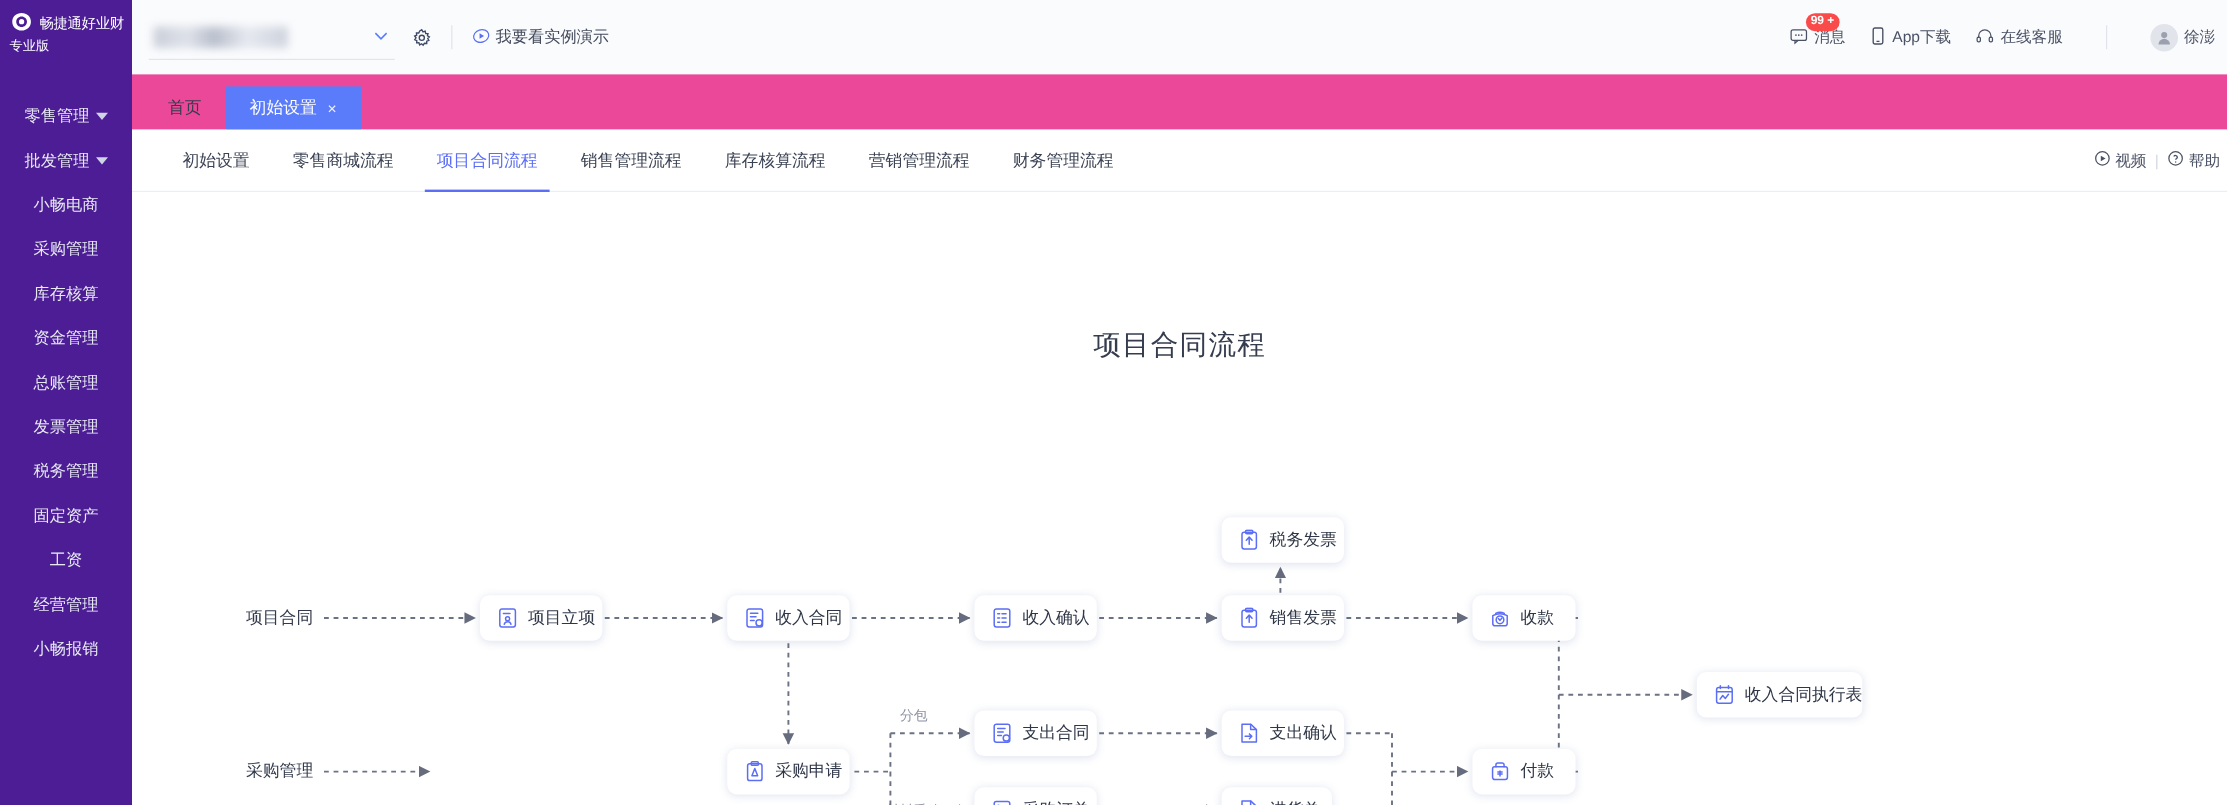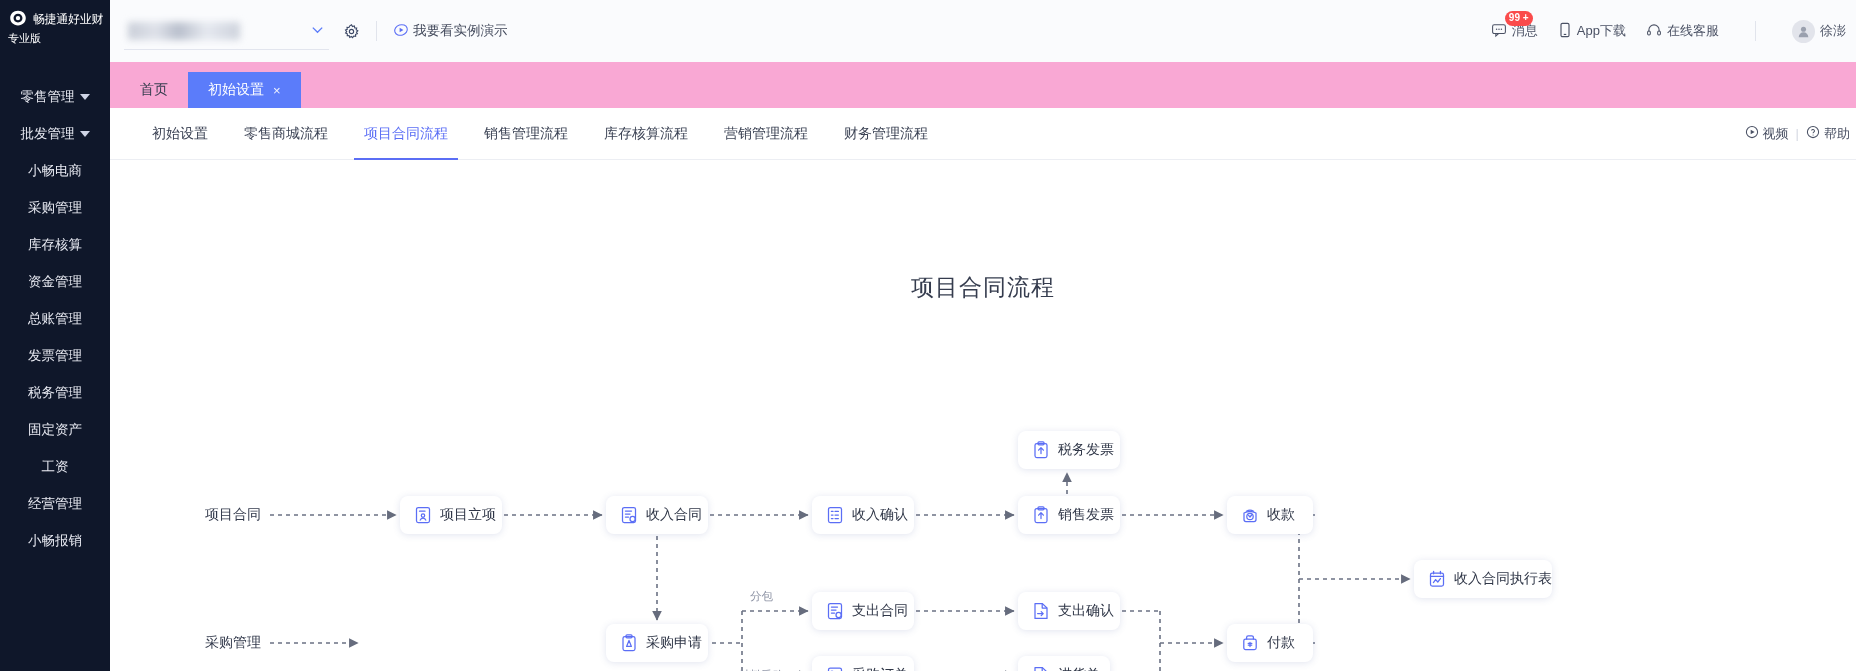--- a/index.html
+++ b/index.html
@@ -7,21 +7,21 @@
     width: 1856px; height: 671px;
     font-family: "Liberation Sans", "DejaVu Sans", sans-serif;
     background: #ffffff;
     overflow: hidden;
   }
   #app { position: relative; width: 1856px; height: 671px; background:#f2f3f7; }
 
   
   #sidebar {
     position:absolute; left:0; top:0; width:110px; height:671px;
-    background:#0f172a;
+    background:#4c1d95;
     display:flex; flex-direction:column; align-items:center;
   }
   .logo-wrap { width:110px; height:62px; padding-top:8px; display:flex; flex-direction:column; align-items:center; }
   .logo-row { display:flex; align-items:center; gap:4px; }
   .logo-mark { width:22px; height:22px; flex:0 0 22px; }
   .logo-text { color:#fff; font-size:12px; letter-spacing:-.3px; white-space:nowrap; }
   .logo-sub { color:#fff; font-size:11px; align-self:flex-start; margin-left:8px; margin-top:1px; }
   .nav-list { width:110px; margin-top:16px;font-family:Liberation Mono, monospace; }
   .nav-item {
     height:37px; display:flex; align-items:center; justify-content:center;
@@ -48,21 +48,21 @@
   .hdr-item { display:flex; align-items:center; gap:5px; color:#4a5164; font-size:13px; cursor:pointer; position:relative; }
   .badge {
     position:absolute; left:14px; top:-11px; background:#fa4b4b; color:#fff;
     font-size:10px; line-height:14px; height:15px; padding:0 4px; border-radius:8px; font-weight:bold;
   }
   .avatar { width:23px; height:23px; border-radius:50%; background:#e2e4eb; display:flex; align-items:center; justify-content:center; }
 
   
   #tabstrip {
     position:absolute; left:110px; top:62px; width:1746px; height:46px;
-    background:#f9a8d4; display:flex; align-items:flex-end; padding-left:10px;
+    background:#ec4899; display:flex; align-items:flex-end; padding-left:10px;
   }
   .tab { height:36px; padding:0 20px; display:flex; align-items:center; font-size:14px; color:#353c4e; cursor:pointer; }
   .tab.active { background:#5b7cfa; color:#fff; }
   .tab .close { margin-left:9px; font-size:13px; opacity:.9; }
 
   
   #content {
     position:absolute; left:110px; top:108px; width:1746px; height:563px;
     background:#fff;
   }

